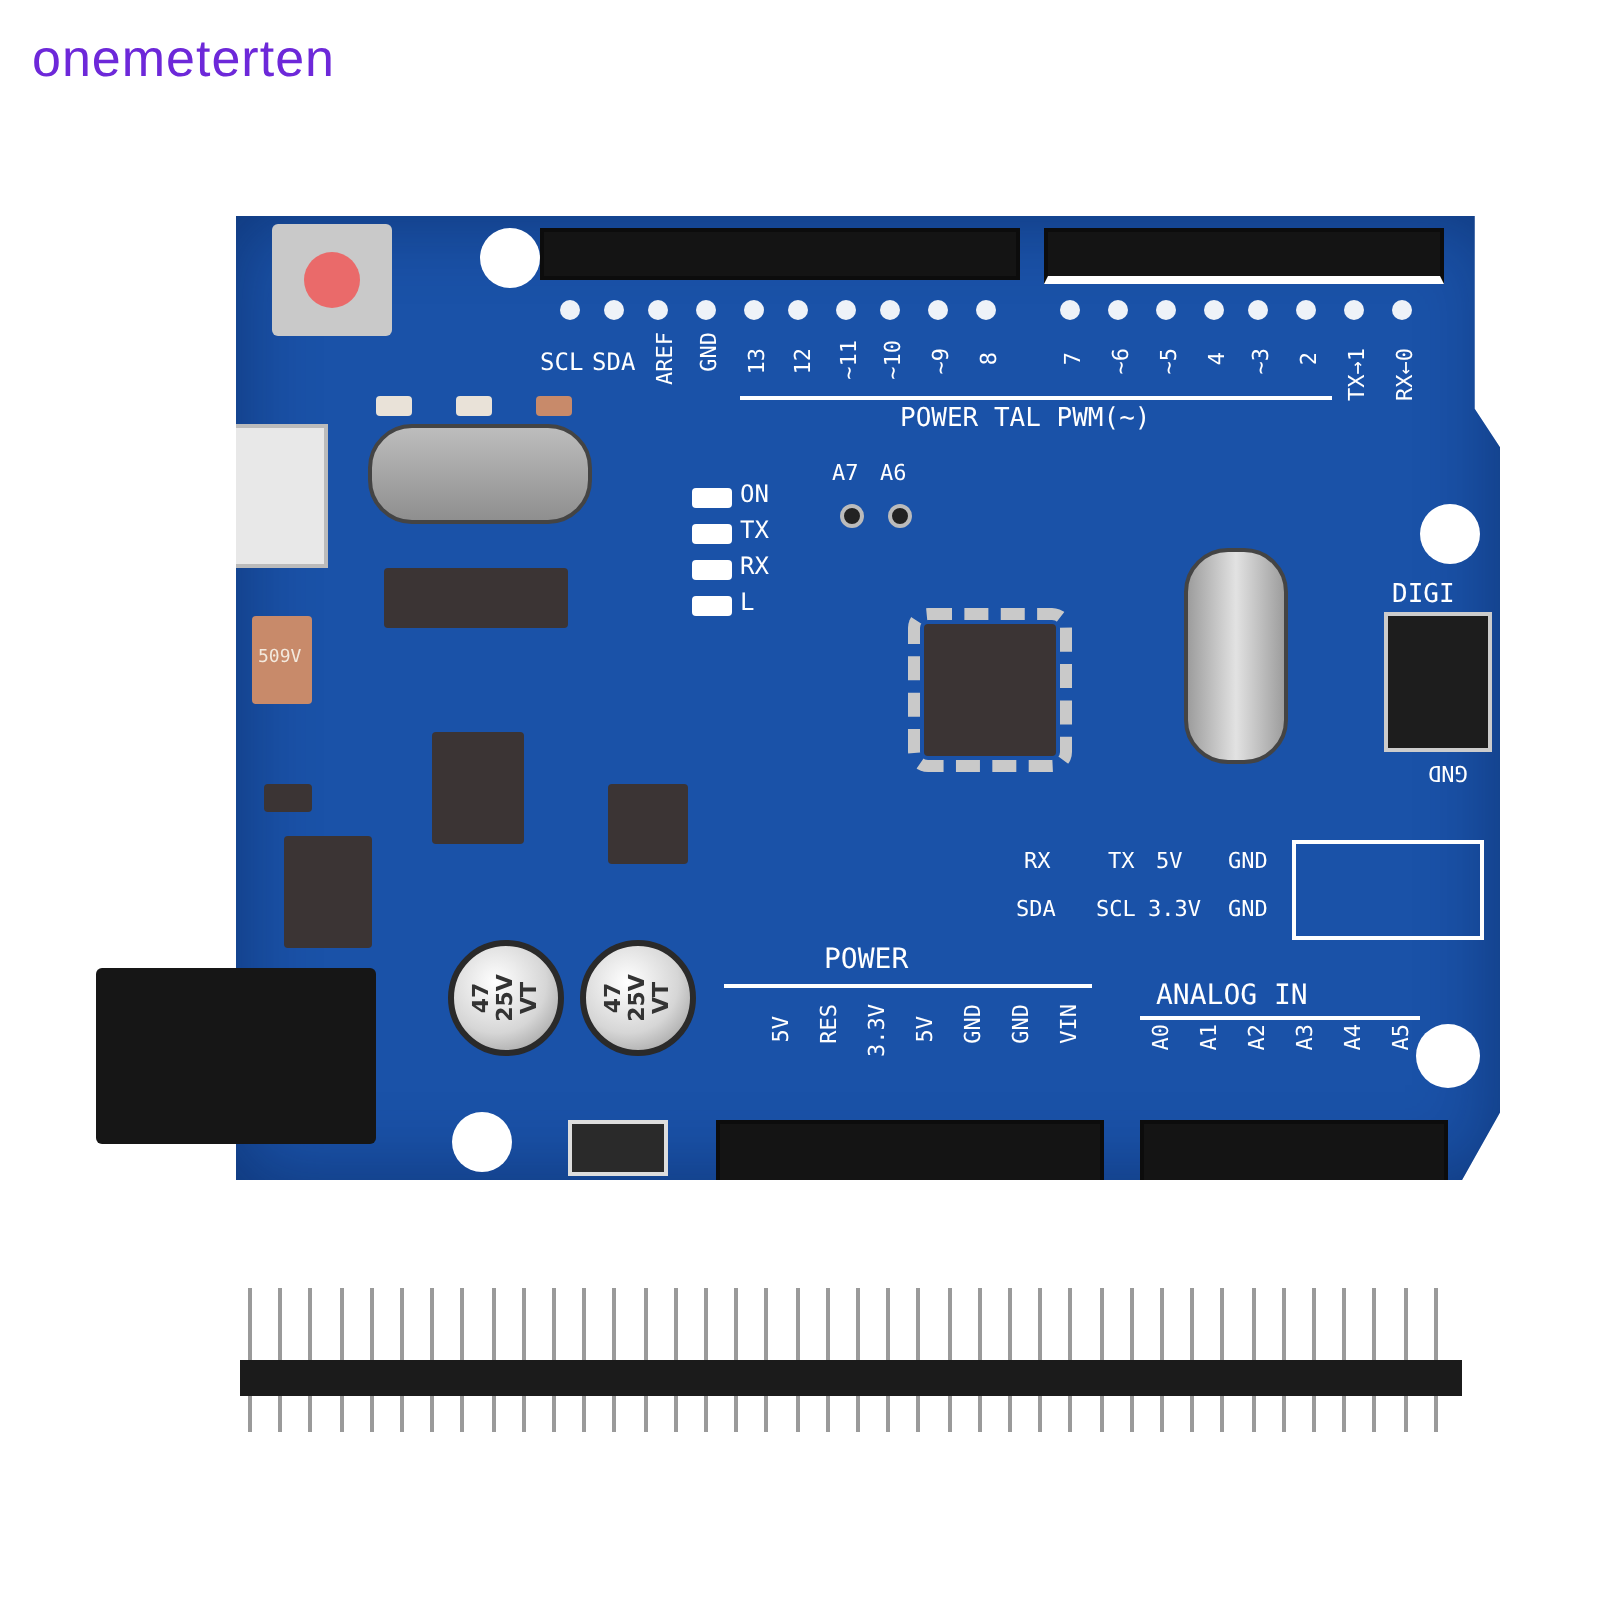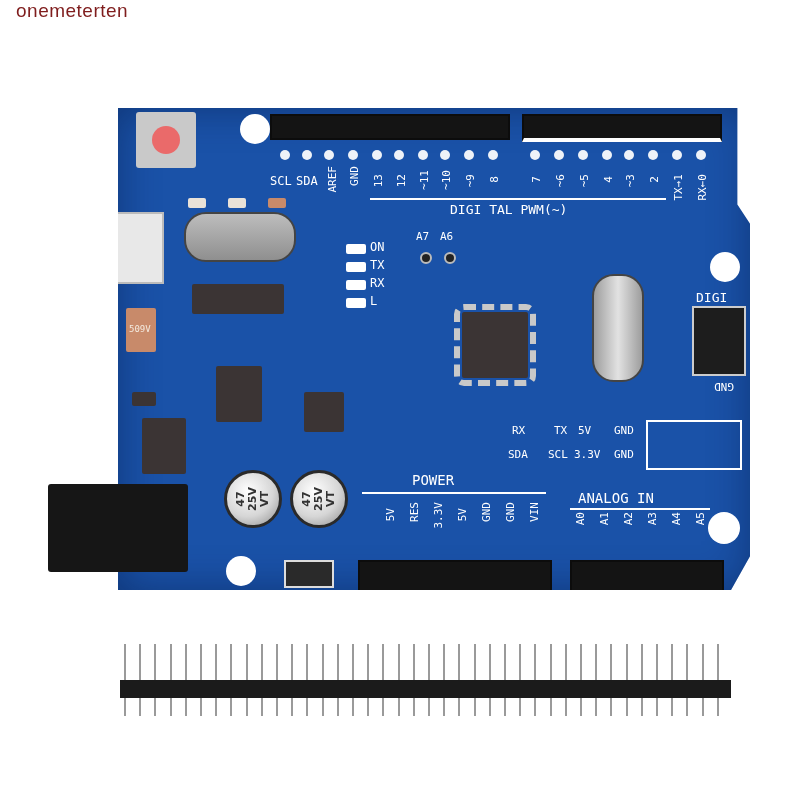--- a/index.html
+++ b/index.html
@@ -1,17 +1,17 @@
 <!DOCTYPE html>
 <html><head>
 <meta charset="utf-8">
 <style>
   html,body{margin:0;padding:0;background:#ffffff;}
   body{width:800px;height:800px;position:relative;overflow:hidden;font-family:"DejaVu Sans",sans-serif;}
-  .brand{position:absolute;left:16px;top:0;font-family:"Liberation Sans",sans-serif;font-size:19px;color:#7f1d1d;letter-spacing:0.5px;}
+  .brand{position:absolute;left:16px;top:14px;font-family:"Liberation Sans",sans-serif;font-size:26px;color:#6d28d9;letter-spacing:0.5px;}
   .board{position:absolute;left:118px;top:108px;width:632px;height:482px;background:#1a52a8;
     clip-path:polygon(0 0,98% 0,98% 20%,100% 24%,100% 93%,97% 100%,0 100%);
     box-shadow:inset 0 0 40px rgba(0,20,60,.45);}
   .abs{position:absolute;}
   .silk{position:absolute;color:#ffffff;font-family:"DejaVu Sans Mono",monospace;font-weight:normal;white-space:nowrap;}
   .vert{writing-mode:vertical-rl;transform:rotate(180deg);font-size:11px;}
   .header{position:absolute;background:#141414;border:2px solid #0c0c0c;}
   .pad{position:absolute;width:10px;height:10px;border-radius:50%;background:#eef2f8;}
   .hole{position:absolute;border-radius:50%;background:#ffffff;}
   .smd{position:absolute;background:#e9e2d8;border-radius:2px;}
@@ -71,21 +71,21 @@
   <div class="silk vert" style="left:370px;top:68px;">8</div>
   <div class="silk vert" style="left:412px;top:68px;">7</div>
   <div class="silk vert" style="left:436px;top:66px;">~6</div>
   <div class="silk vert" style="left:460px;top:66px;">~5</div>
   <div class="silk vert" style="left:484px;top:68px;">4</div>
   <div class="silk vert" style="left:506px;top:66px;">~3</div>
   <div class="silk vert" style="left:530px;top:68px;">2</div>
   <div class="silk vert" style="left:554px;top:66px;">TX→1</div>
   <div class="silk vert" style="left:578px;top:66px;">RX←0</div>
   <div class="line" style="left:252px;top:90px;width:296px;"></div>
-  <div class="silk" style="left:332px;top:94px;font-size:13px;font-weight:normal;">DIGI TAL PWM(~)</div>
+  <div class="silk" style="left:332px;top:94px;font-size:13px;font-weight:normal;">POWER TAL PWM(~)</div>
 
   <div class="abs" style="left:18px;top:4px;width:60px;height:56px;background:#c9c9c9;border-radius:3px;">
     <div class="abs" style="left:16px;top:14px;width:28px;height:28px;border-radius:50%;background:#ea6a6a;"></div>
   </div>
 
   <div class="abs" style="left:-10px;top:104px;width:52px;height:68px;background:#e8e8e8;border:2px solid #bbb;"></div>
 
   <div class="abs" style="left:66px;top:104px;width:108px;height:46px;border-radius:22px;background:linear-gradient(#bdbdbd,#8f8f8f);border:2px solid #444;"></div>
   <div class="smd" style="left:70px;top:90px;width:18px;height:10px;"></div>
   <div class="smd" style="left:110px;top:90px;width:18px;height:10px;"></div>

